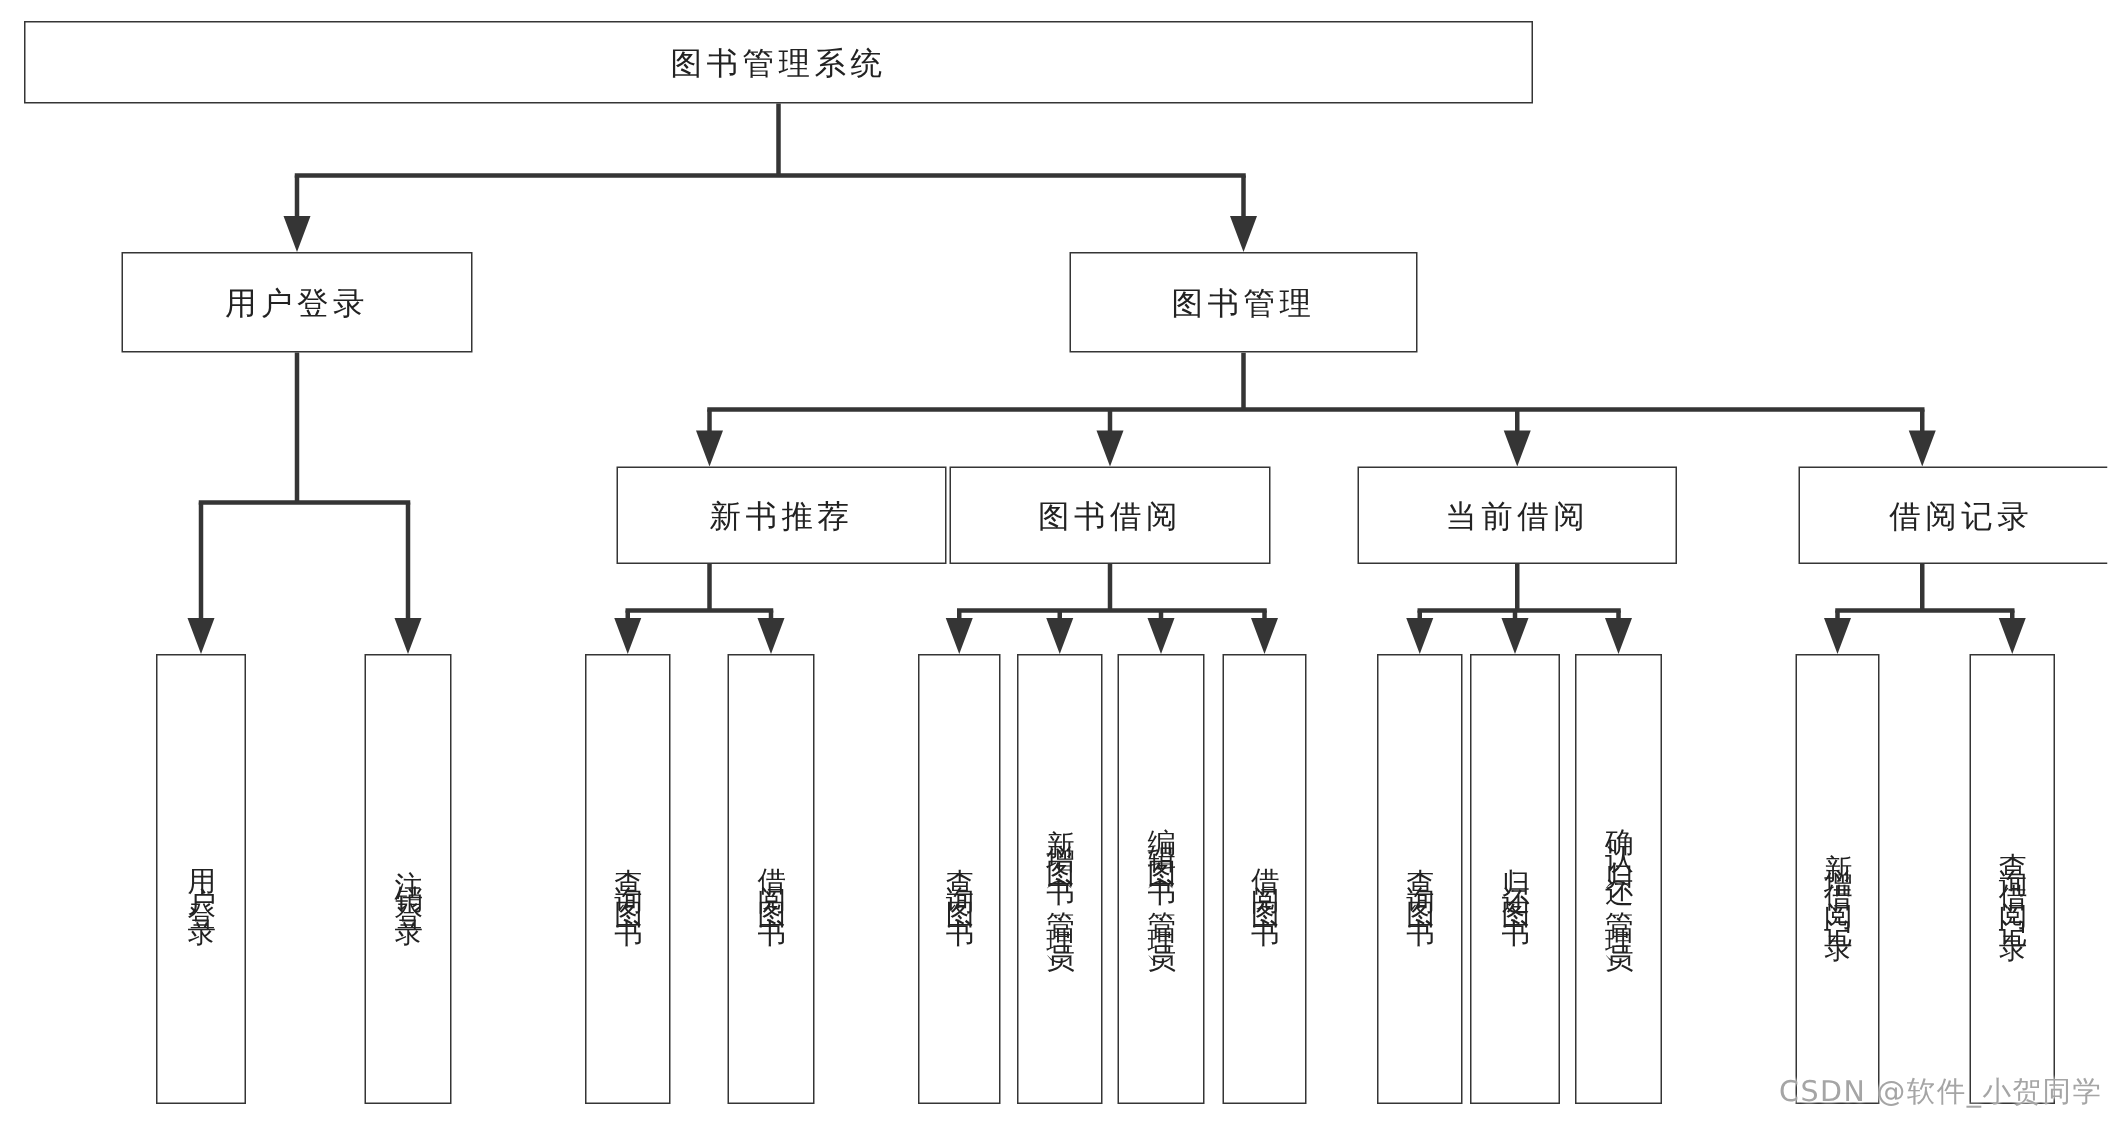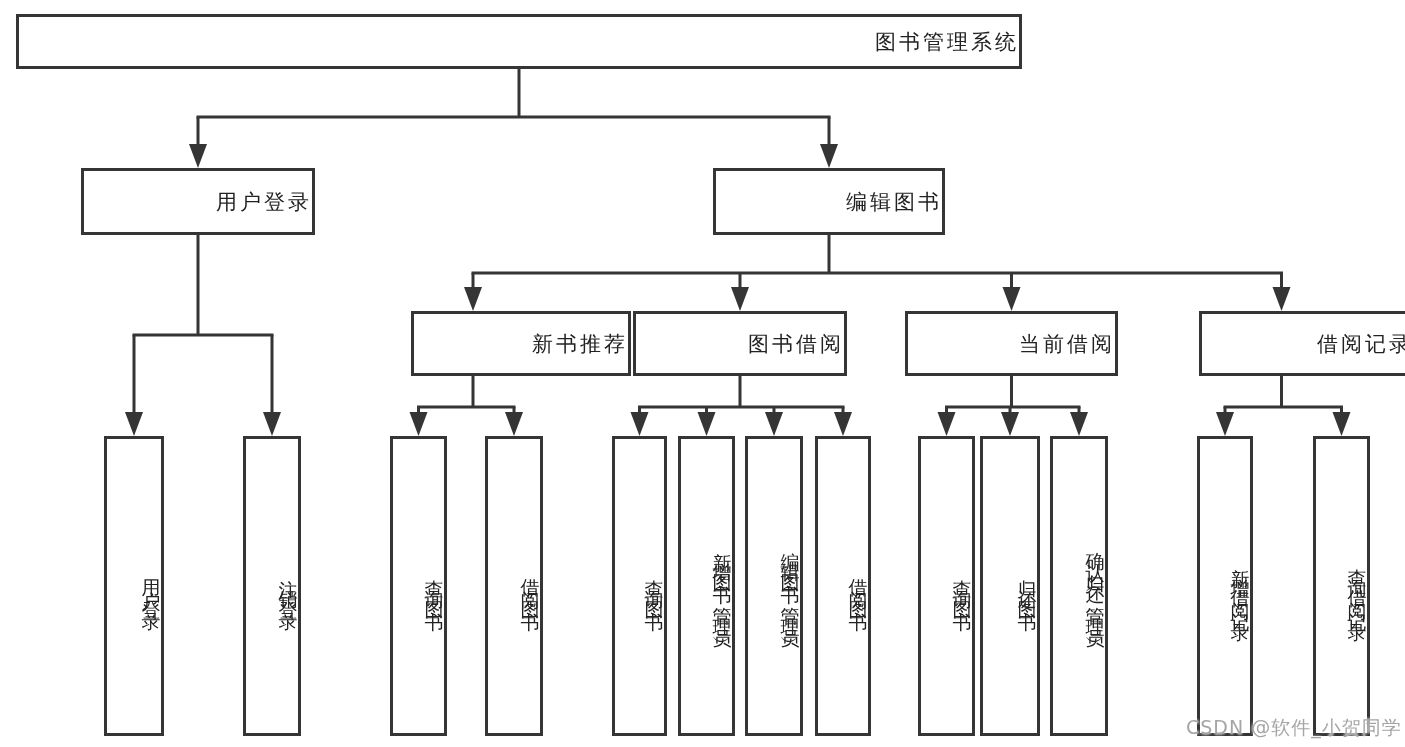--- a/index.html
+++ b/index.html
@@ -20,24 +20,24 @@
     left: 0;
     top: 0;
     width: 1405px;
     height: 747px;
     pointer-events: none;
   }
   .node {
     position: absolute;
     box-sizing: border-box;
     background: #ffffff;
-    border: 3px solid #0ea5e9;
+    border: 1px solid #0ea5e9;
     display: flex;
     align-items: center;
-    justify-content: flex-end;
+    justify-content: center;
     color: #222222;
   }
   .node.h .lbl {
     font-size: 21px;
     letter-spacing: 3px;
     white-space: nowrap;
   }
   .node.v .lbl {
     writing-mode: vertical-rl;
     text-orientation: mixed;
@@ -116,21 +116,21 @@
     </svg>
 
   <div class="node h" style="left: 16px; top: 14px; width: 1006px; height: 55px; border-color: rgb(53, 53, 53); background: rgb(255, 255, 255); color: rgb(34, 34, 34);">
     <span class="lbl">图书管理系统</span>
   </div>
 
   <div class="node h" style="left: 81px; top: 168px; width: 234px; height: 67px; border-color: rgb(53, 53, 53); background: rgb(255, 255, 255); color: rgb(34, 34, 34);">
     <span class="lbl">用户登录</span>
   </div>
   <div class="node h" style="left: 713px; top: 168px; width: 232px; height: 67px; border-color: rgb(53, 53, 53); background: rgb(255, 255, 255); color: rgb(34, 34, 34);">
-    <span class="lbl">编辑图书</span>
+    <span class="lbl">图书管理</span>
   </div>
 
   <div class="node h" style="left: 363px; top: 311px; width: 220px; height: 65px; border-color: rgb(53, 53, 53); background: rgb(255, 255, 255); color: rgb(34, 34, 34); margin-left: 48px;">
     <span class="lbl">新书推荐</span>
   </div>
   <div class="node h" style="left: 905px; top: 311px; width: 213px; height: 65px; border-color: rgb(53, 53, 53); background: rgb(255, 255, 255); color: rgb(34, 34, 34);">
     <span class="lbl">当前借阅</span>
   </div>
   <div class="node h" style="left: 633px; top: 311px; width: 214px; height: 65px; border-color: rgb(53, 53, 53); background: rgb(255, 255, 255); color: rgb(34, 34, 34);">
     <span class="lbl">图书借阅</span>

